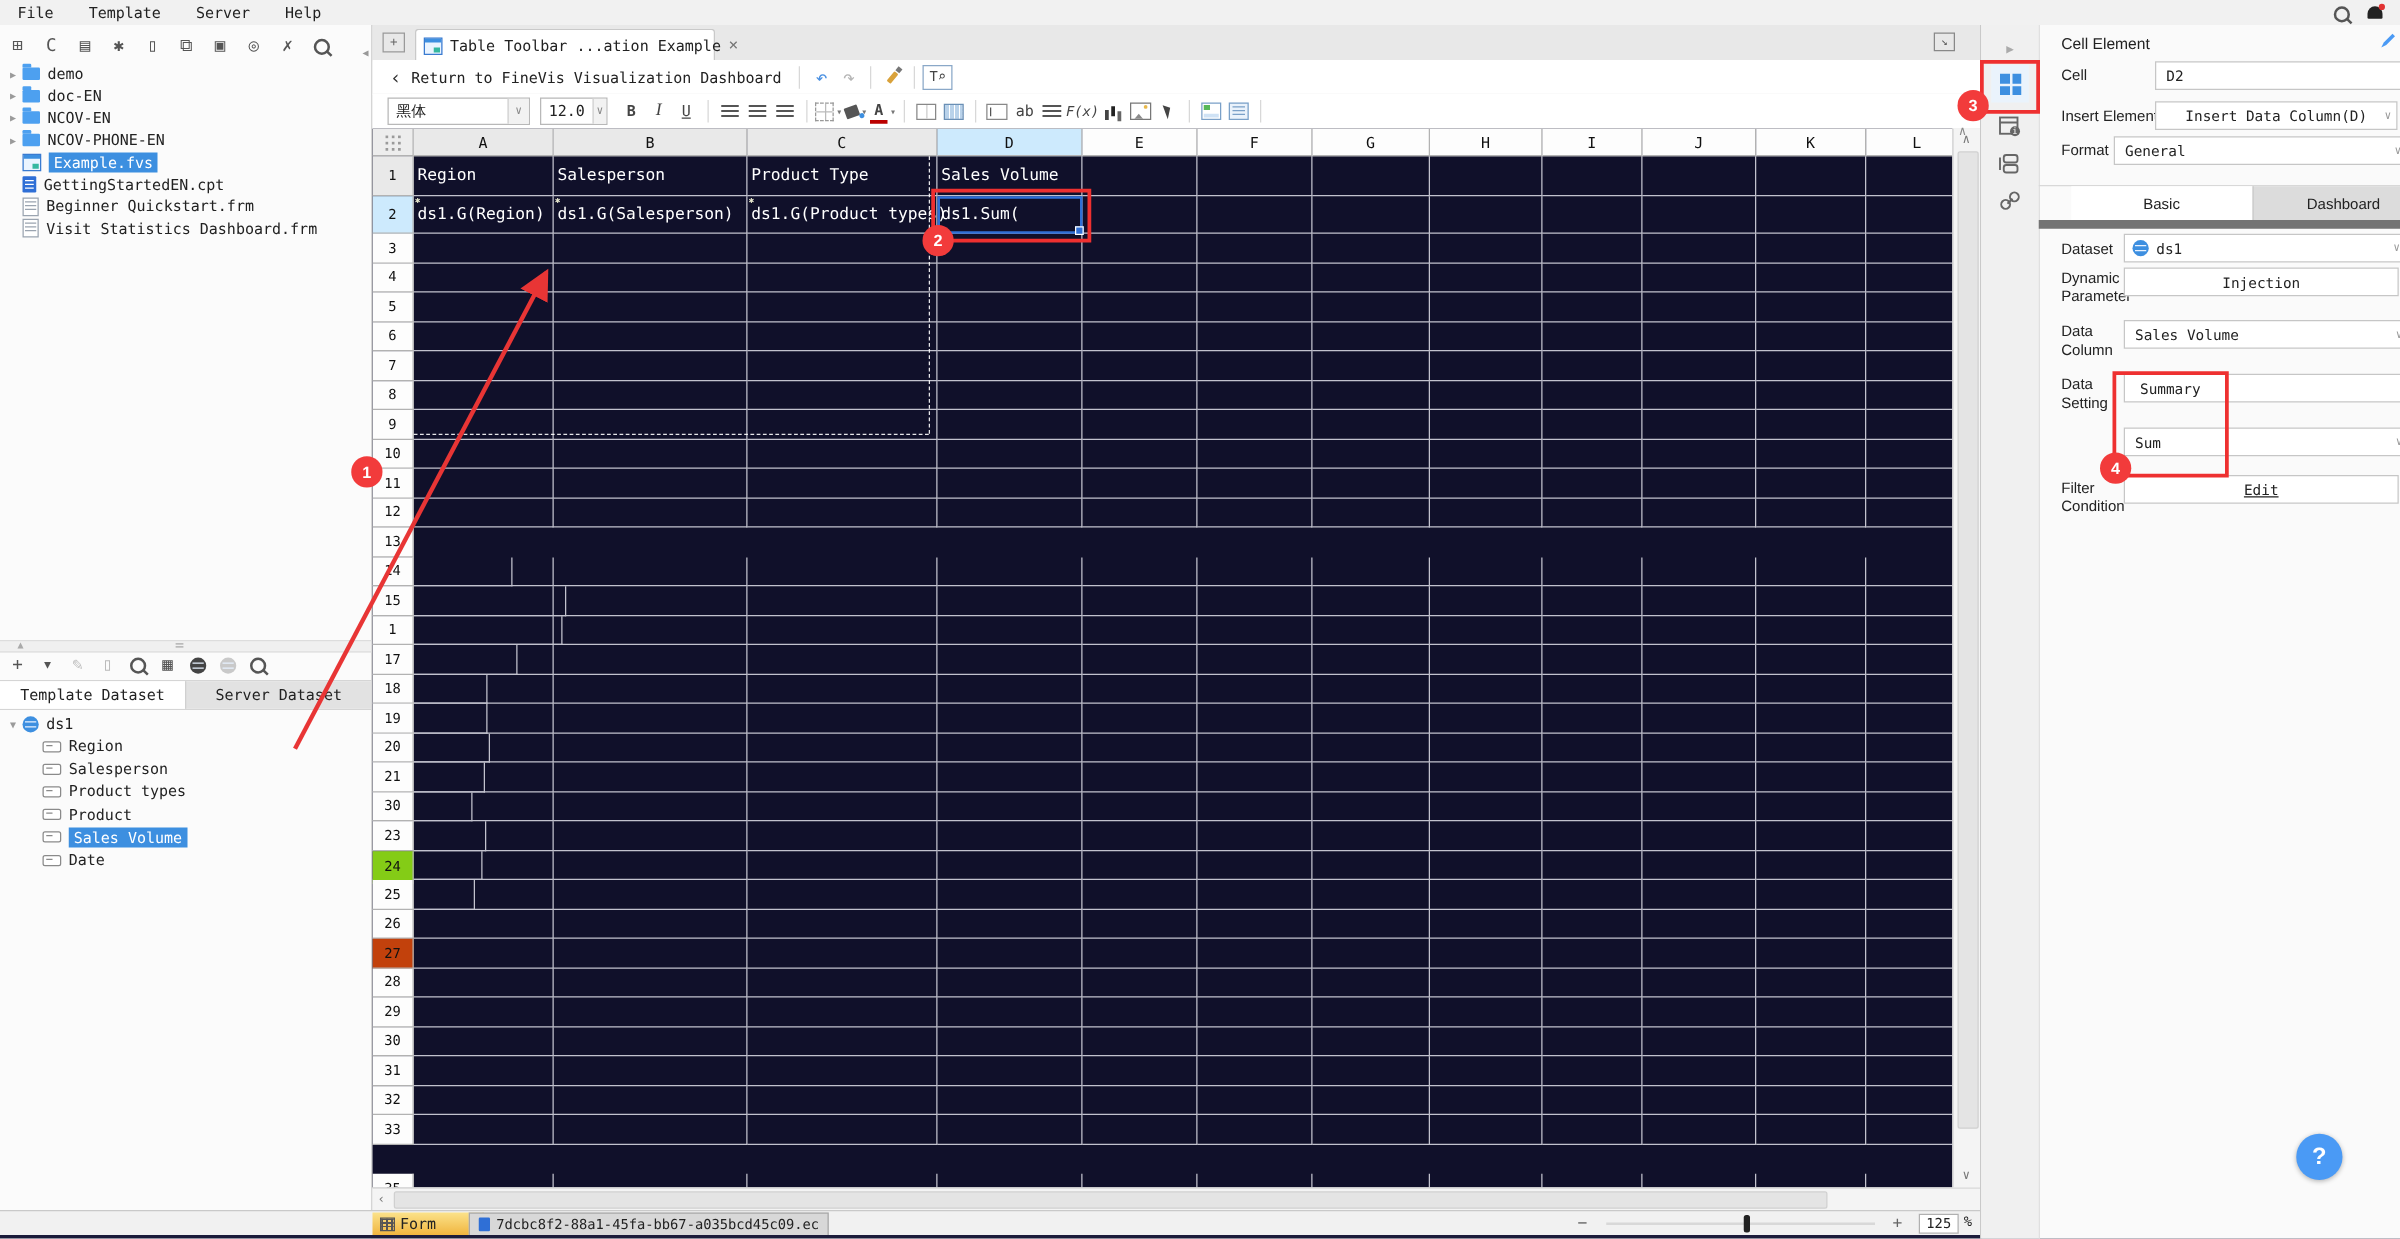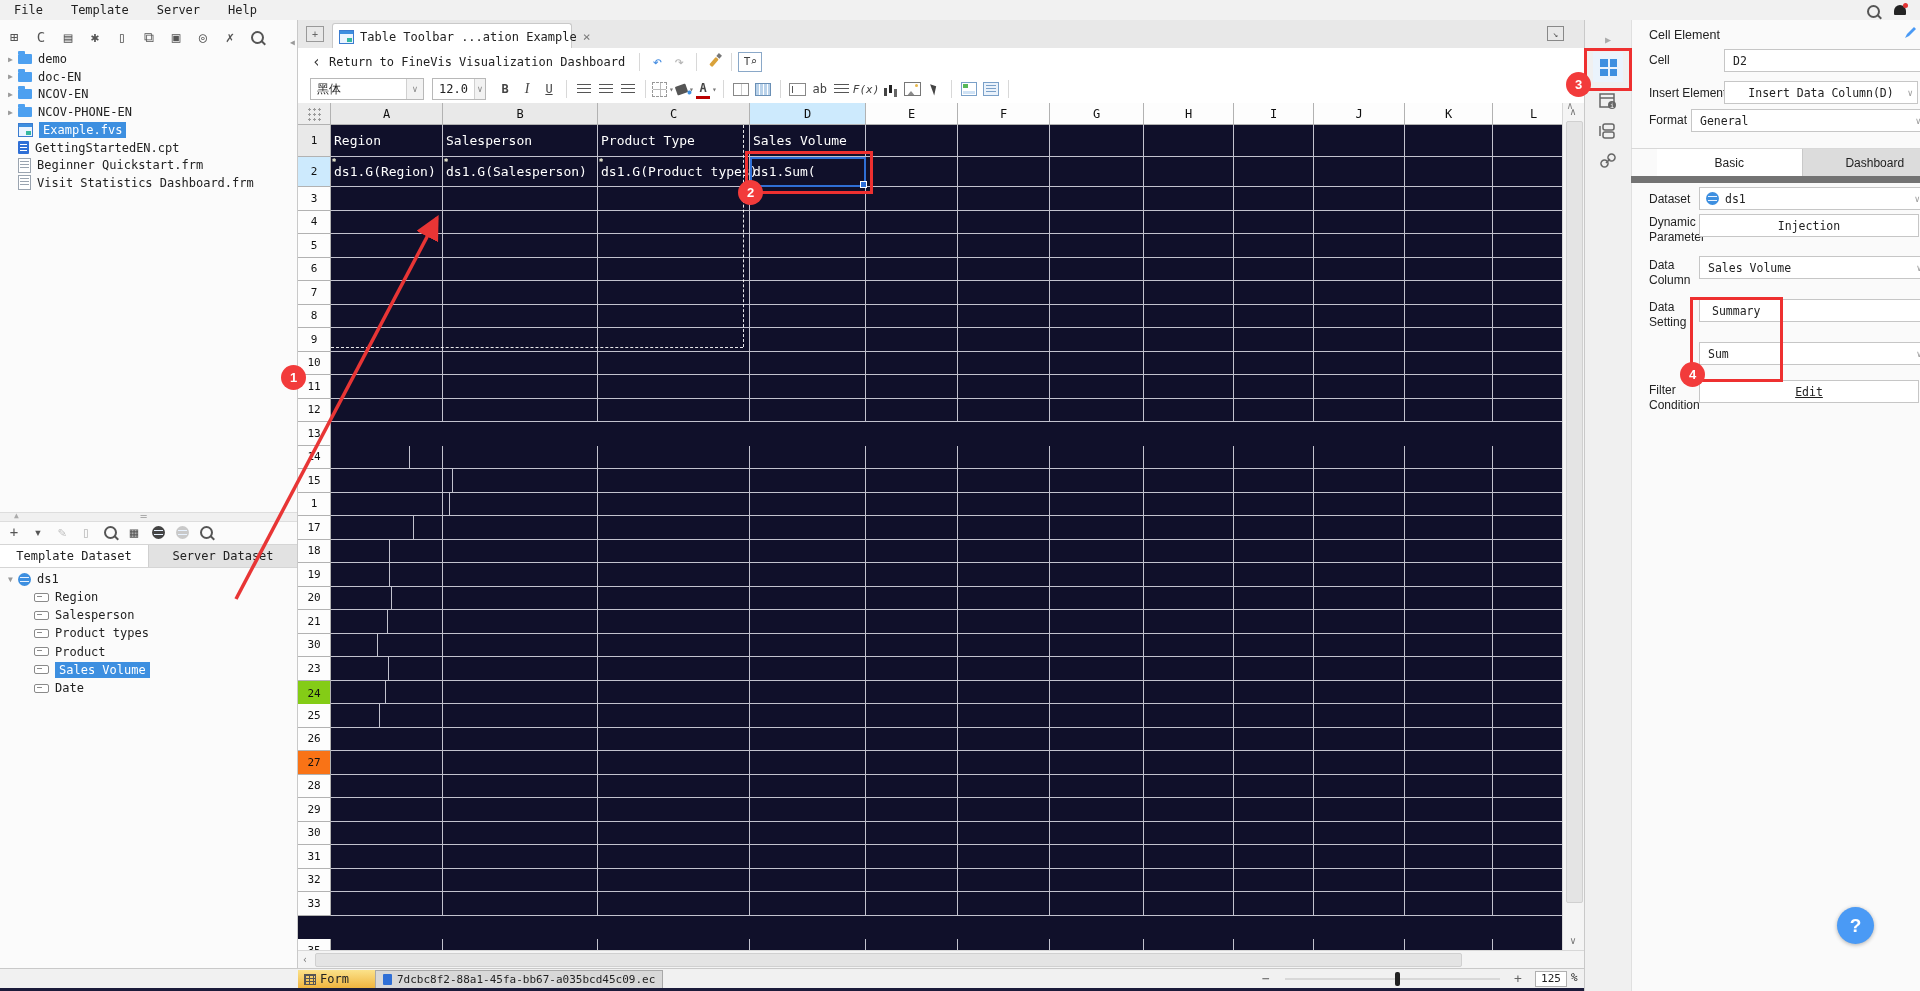--- a/index.html
+++ b/index.html
@@ -777,21 +777,21 @@
         <div class="g-c" style="width: 92px; height: 23.5px;"></div>
         <div class="g-c" style="width: 92px; height: 23.5px;"></div>
         <div class="g-c" style="width: 94px; height: 23.5px;"></div>
         <div class="g-c" style="width: 90px; height: 23.5px;"></div>
         <div class="g-c" style="width: 80px; height: 23.5px;"></div>
         <div class="g-c" style="width: 91px; height: 23.5px;"></div>
         <div class="g-c" style="width: 88px; height: 23.5px;"></div>
         <div class="g-c" style="width: 82px; height: 23.5px;"></div>
       </div>
       <div class="g-row" style="top: 648px; height: 23.5px;">
-        <div class="g-h" style="width: 33px; height: 23.5px; font-size: 11px; background: #f97316;">27</div>
+        <div class="g-h" style="width: 33px; height: 23.5px; font-size: 11px; background: #c2410c;">27</div>
         <div class="g-c" style="width: 112px; height: 23.5px;"></div>
         <div class="g-c" style="width: 155px; height: 23.5px;"></div>
         <div class="g-c" style="width: 152px; height: 23.5px;"></div>
         <div class="g-c" style="width: 116px; height: 23.5px;"></div>
         <div class="g-c" style="width: 92px; height: 23.5px;"></div>
         <div class="g-c" style="width: 92px; height: 23.5px;"></div>
         <div class="g-c" style="width: 94px; height: 23.5px;"></div>
         <div class="g-c" style="width: 90px; height: 23.5px;"></div>
         <div class="g-c" style="width: 80px; height: 23.5px;"></div>
         <div class="g-c" style="width: 91px; height: 23.5px;"></div>

